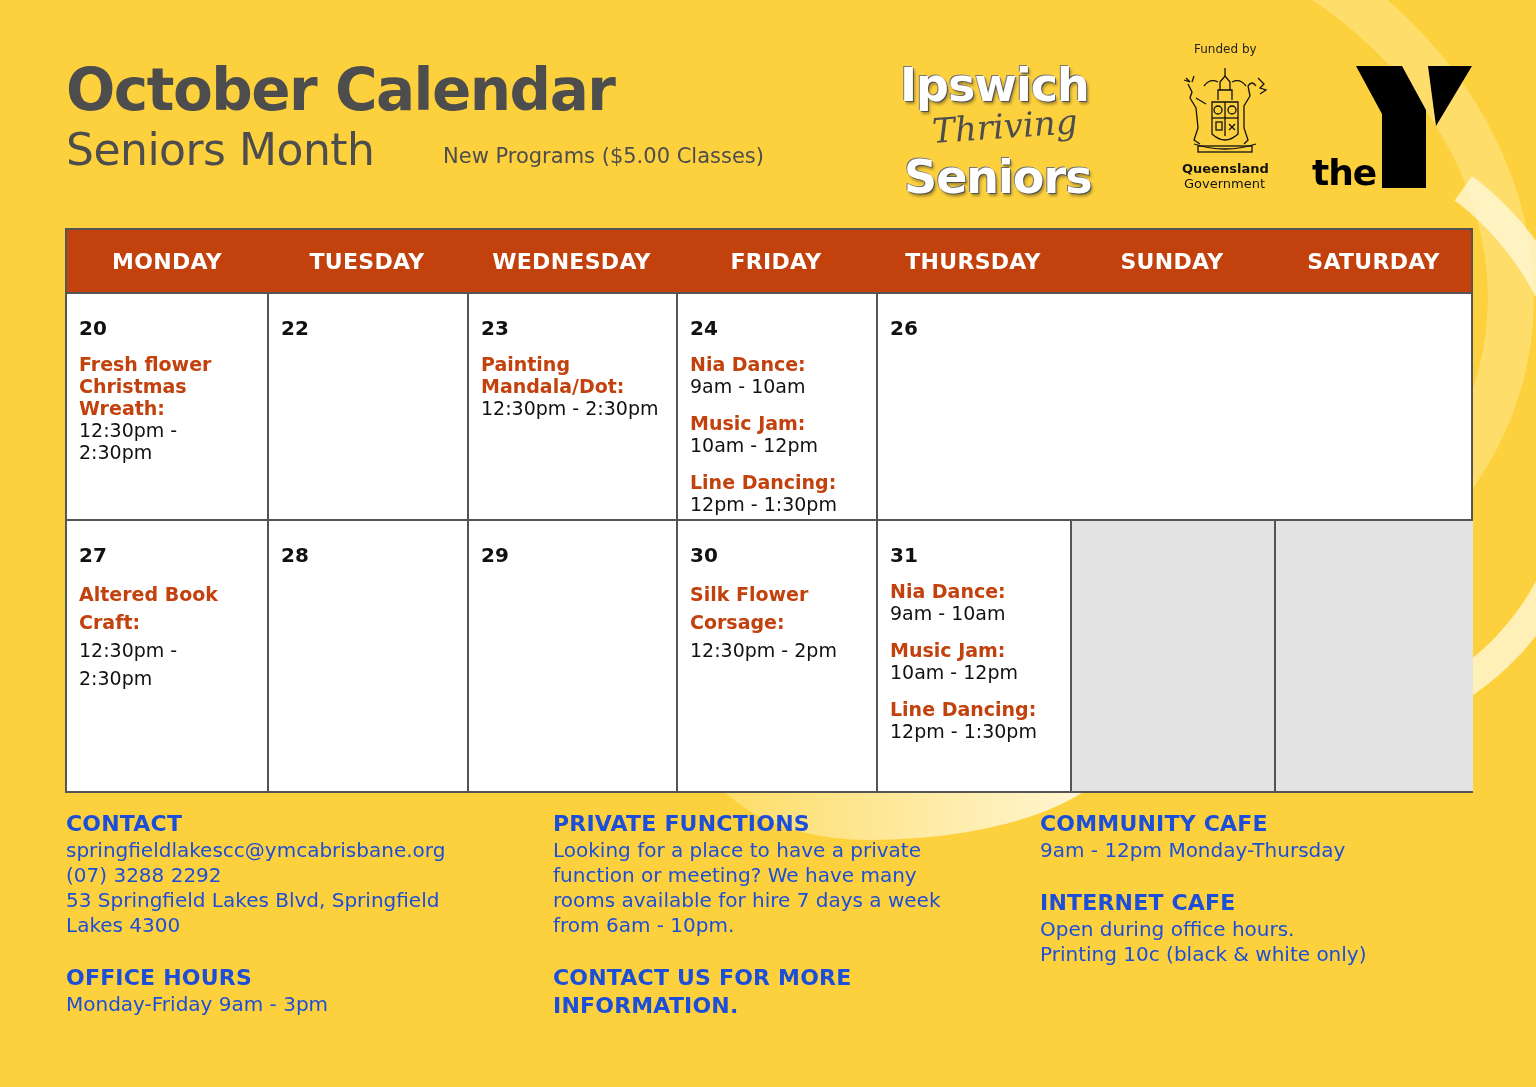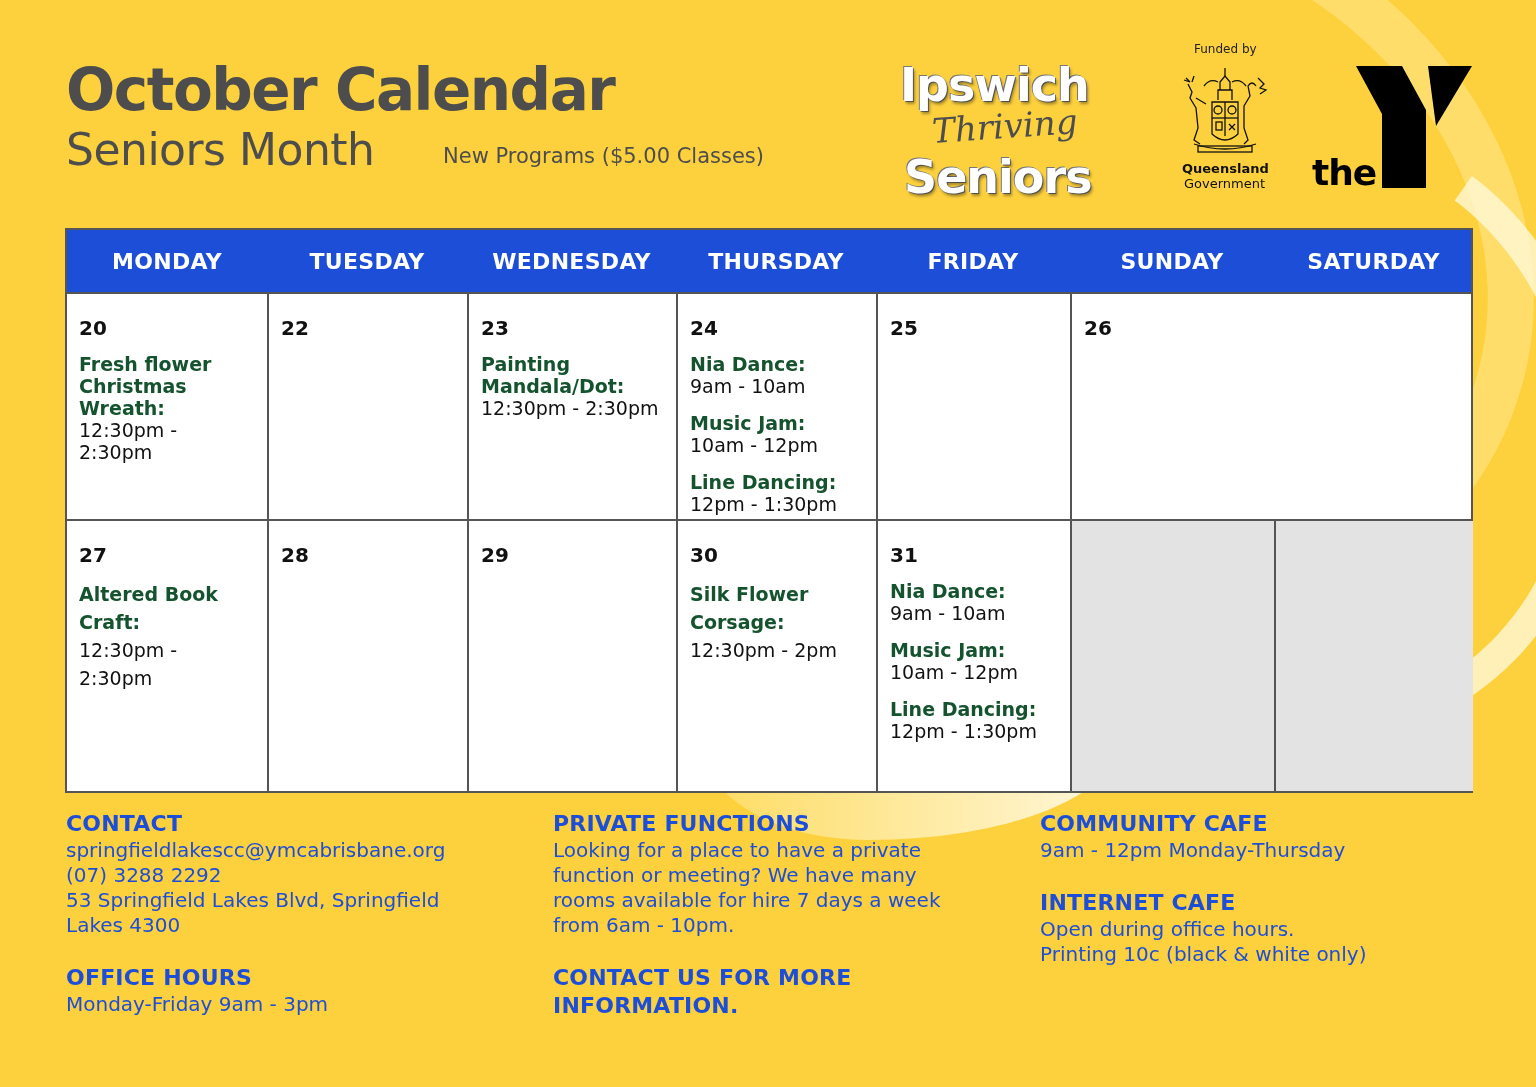--- a/index.html
+++ b/index.html
@@ -127,21 +127,21 @@
   .calendar {
     position: absolute; left: 65px; top: 228px;
     width: 1408px;
     border: 2px solid #555;
     background: #fff;
   }
   .cal-head {
     display: grid;
     grid-template-columns: 200px 200px 209px 200px 194px 204px 199px;
     height: 62px;
-    background: #1d4ed8;
+    background: #c2410c;
   }
   .cal-head > div {
     color: #fff;
     font-weight: bold;
     font-size: 22px;
     display: flex; align-items: center; justify-content: center;
     letter-spacing: 0.3px;
   }
   .cal-row {
     display: grid;
@@ -162,21 +162,21 @@
     font-weight: bold;
     font-size: 20px;
     line-height: 26px;
     color: #111;
     margin-bottom: 12px;
   }
   .evt-title {
     font-size: 19px;
     line-height: 22px;
     font-weight: 600;
-    color: #14532d;
+    color: #c2410c;
   }
   .evt-time {
     font-size: 19px;
     line-height: 22px;
     color: #111;
   }
   .evt { margin-bottom: 15px; }
   .evt.loose .evt-title, .evt.loose .evt-time { line-height: 28px; }
 
   
@@ -242,22 +242,22 @@
     <path d="M0 2 L46 2 L70 46 L70 124 L26 124 L26 50 Z" fill="#000"></path>
     <path d="M72 2 L116 2 L80 62 Z" fill="#000"></path>
   </svg>
 </div>
 
 <div class="calendar">
   <div class="cal-head">
     <div>MONDAY</div>
     <div>TUESDAY</div>
     <div>WEDNESDAY</div>
+    <div>FRIDAY</div>
     <div>THURSDAY</div>
-    <div>FRIDAY</div>
     <div>SUNDAY</div>
     <div>SATURDAY</div>
   </div>
 
   <div class="cal-row r1">
     <div class="cell">
       <div class="day-num">20</div>
       <div class="evt">
         <div class="evt-title">Fresh flower Christmas Wreath:</div>
         <div class="evt-time">12:30pm - 2:30pm</div>
@@ -280,23 +280,20 @@
         <div class="evt-time">9am - 10am</div>
       </div>
       <div class="evt">
         <div class="evt-title">Music Jam:</div>
         <div class="evt-time">10am - 12pm</div>
       </div>
       <div class="evt">
         <div class="evt-title">Line Dancing:</div>
         <div class="evt-time">12pm - 1:30pm</div>
       </div>
-    </div>
-    <div class="cell">
-      <div class="day-num">25</div>
     </div>
     <div class="cell">
       <div class="day-num">26</div>
     </div>
   </div>
 
   <div class="cal-row r2">
     <div class="cell">
       <div class="day-num">27</div>
       <div class="evt loose">

